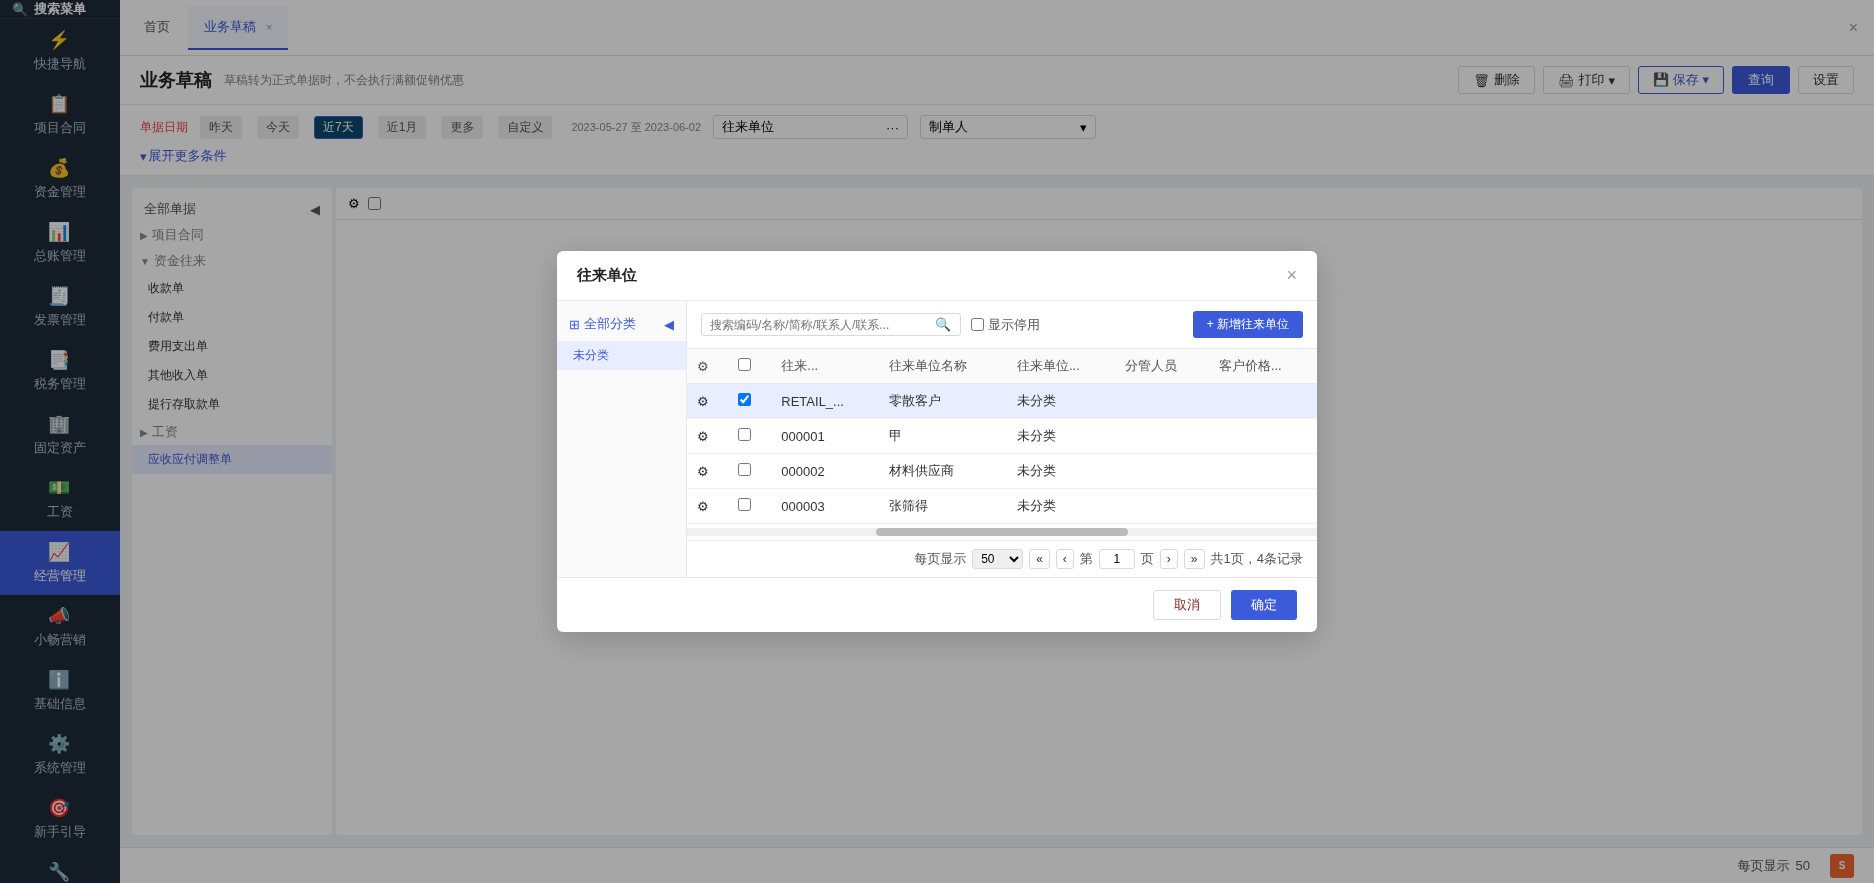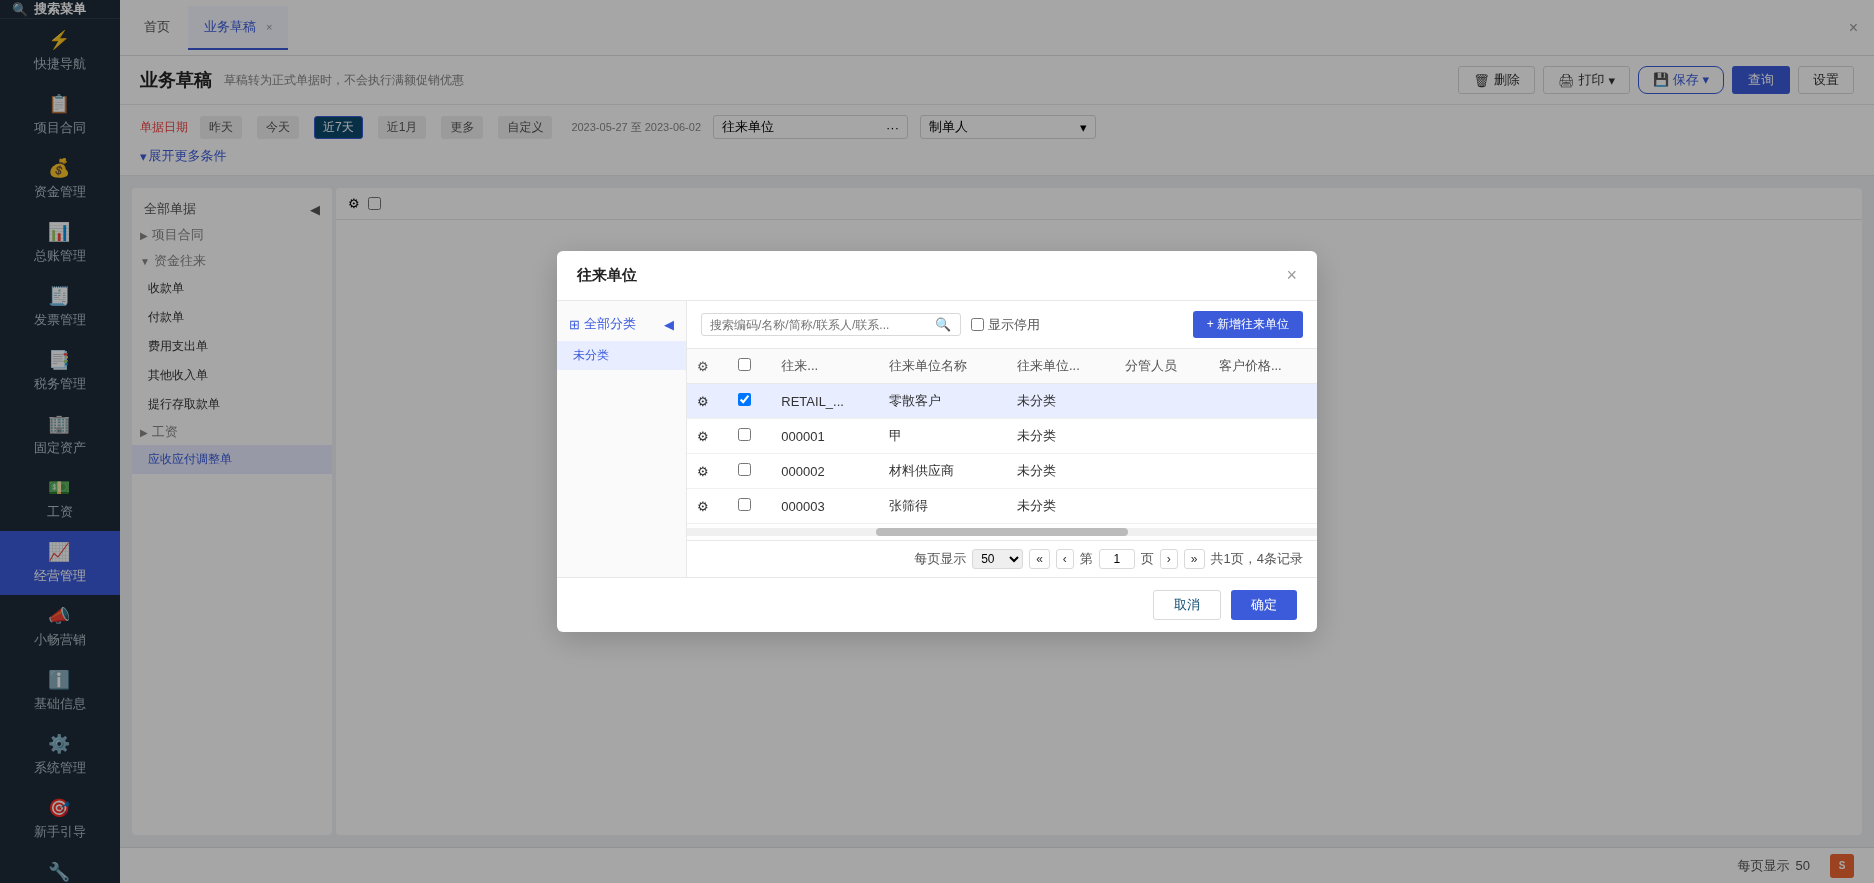--- a/index.html
+++ b/index.html
@@ -23,21 +23,21 @@
     .tabbar-right { margin-left: auto; display: flex; align-items: center; gap: 8px; }
     .tabbar-x { cursor: pointer; color: #999; font-size: 16px; padding: 0 8px; }
 
     
     .page-header { background: #fff; padding: 10px 20px; display: flex; align-items: center; gap: 12px; border-bottom: 1px solid #e8e8e8; }
     .page-title { font-size: 18px; font-weight: bold; color: #222; }
     .page-subtitle { font-size: 12px; color: #888; }
     .header-actions { margin-left: auto; display: flex; gap: 8px; }
     .btn-outline { border: 1px solid #d9d9d9; background: #fff; padding: 4px 14px; border-radius: 3px; cursor: pointer; font-size: 13px; color: #333; display: flex; align-items: center; gap: 4px; }
     .btn-primary { background: #3b5bdb; color: #fff; border: none; padding: 5px 16px; border-radius: 3px; cursor: pointer; font-size: 13px; }
-    .btn-save { background: #fff; color: #3b5bdb; border: 1px solid #3b5bdb; padding: 4px 14px; border-radius: 9px; cursor: pointer; font-size: 13px; }
+    .btn-save { background: #fff; color: #3b5bdb; border: 1px solid #3b5bdb; padding: 4px 14px; border-radius: 3px; cursor: pointer; font-size: 13px; }
 
     
     .filter-bar { background: #fff; padding: 10px 20px; border-bottom: 1px solid #e8e8e8; }
     .filter-row { display: flex; align-items: center; gap: 12px; }
     .filter-label { color: #ef4444; font-size: 12px; }
     .filter-dates { display: flex; gap: 15px; align-items: center; }
     .date-btn { padding: 2px 8px; border-radius: 3px; cursor: pointer; font-size: 12px; color: #555; border: 1px solid transparent; }
     .date-btn.active { background: #0c4a6e; color: #fff; border-color: #3b5bdb; }
     .date-range { font-size: 11px; color: #888; margin-left: 4px; }
     .filter-field { display: flex; align-items: center; gap: 6px; border: 1px solid #d9d9d9; border-radius: 3px; padding: 2px 8px; min-width: 160px; }
@@ -84,21 +84,21 @@
     .dlg-table { width: 100%; border-collapse: collapse; font-size: 12px; }
     .dlg-table th { background: #fafafa; border-bottom: 1px solid #e8e8e8; padding: 8px 10px; color: #555; font-weight: 500; text-align: left; white-space: nowrap; }
     .dlg-table td { border-bottom: 1px solid #f0f0f0; padding: 8px 10px; color: #333; white-space: nowrap; }
     .dlg-table tr.selected td { background: #e8edff; }
     .dlg-scrollbar { height: 8px; background: #f0f0f0; position: relative; margin: 4px 0; }
     .dlg-scrollthumb { position: absolute; left: 30%; width: 40%; height: 8px; background: #bbb; border-radius: 4px; }
     .dlg-pagination { display: flex; align-items: center; gap: 6px; padding: 8px 14px; border-top: 1px solid #e8e8e8; justify-content: flex-end; font-size: 12px; color: #555; }
     .page-btn { border: 1px solid #d9d9d9; background: #fff; border-radius: 3px; padding: 2px 6px; cursor: pointer; font-size: 12px; color: #333; }
     .page-input { border: 1px solid #d9d9d9; border-radius: 3px; width: 36px; text-align: center; padding: 2px 4px; font-size: 12px; outline: none; }
     .dialog-footer { display: flex; justify-content: flex-end; gap: 10px; padding: 12px 20px; border-top: 1px solid #e8e8e8; }
-    .btn-cancel { border: 1px solid #d9d9d9; background: #fff; padding: 5px 20px; border-radius: 3px; cursor: pointer; font-size: 13px; color: #0c4a6e; }
+    .btn-cancel { border: 1px solid #d9d9d9; background: #fff; padding: 5px 20px; border-radius: 3px; cursor: pointer; font-size: 13px; color: #7f1d1d; }
     .btn-confirm { background: #3b5bdb; color: #fff; border: none; padding: 5px 20px; border-radius: 3px; cursor: pointer; font-size: 13px; }
 
     
     .bottom-bar { height: 36px; background: #fff; border-top: 1px solid #e0e0e0; display: flex; align-items: center; justify-content: flex-end; padding: 0 20px; gap: 20px; }
     .bottom-pagination { display: flex; align-items: center; gap: 6px; font-size: 12px; color: #555; }
     .bottom-logo { height: 24px; width: 24px; background: #e63; border-radius: 3px; color: #fff; font-size: 10px; display: flex; align-items: center; justify-content: center; font-weight: bold; }
   </style>
 </head>
 <body>
 

